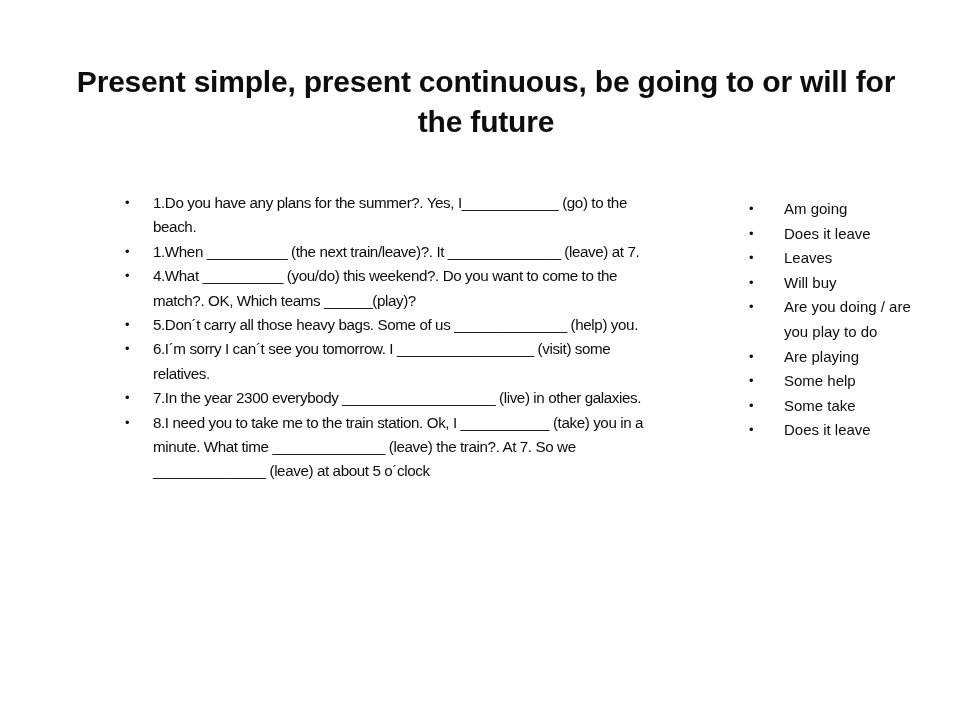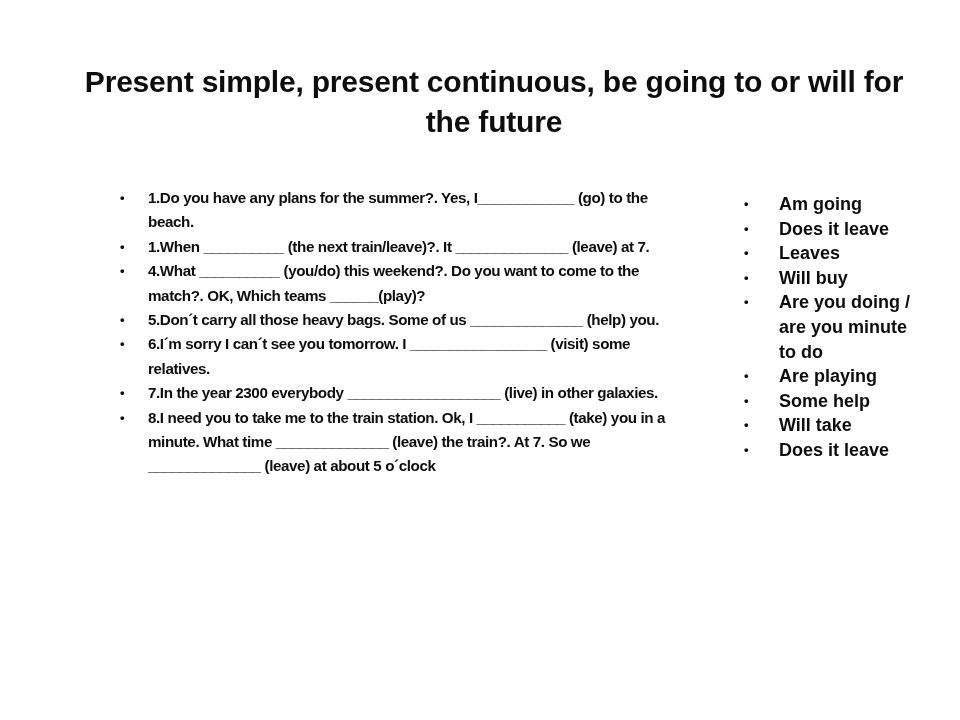--- a/index.html
+++ b/index.html
@@ -17,21 +17,21 @@
   }
 
   .slide {
     position: absolute;
     inset: 0;
   }
 
   
   .slide-title {
     position: absolute;
-    left: 64px;
+    left: 56px;
     top: 42px;
     width: 860px;
     text-align: center;
     font-size: 30px;
     font-weight: bold;
     line-height: 1.32;
     letter-spacing: -0.2px;
     color: #0d0d0d;
   }
 
@@ -45,23 +45,22 @@
   .answers-column {
     position: absolute;
     left: 733px;
     top: 189px;
     width: 190px;
   }
 
   
   ul.bullet-list {
     list-style: none;
-    margin: 3px;
+    margin: 8px;
     padding: 0;
-    font-weight: bold;
   }
   ul.bullet-list > li {
     position: relative;
     padding-left: 35px;
     color: #0d0d0d;
   }
   ul.bullet-list > li::before {
     content: "\2022";
     position: absolute;
     left: 6px;
@@ -81,21 +80,21 @@
   .exercise-column ul.bullet-list > li + li {
     margin-top: 0px;
   }
   .exercise-column ul.bullet-list > li::before {
     left: 7px;
     top: 0px;
   }
 
   
   .answers-column ul.bullet-list > li {
-    font-size: 18px;
+    font-size: 15px;
     line-height: 24.6px;
     padding-left: 43px;
   }
   .answers-column ul.bullet-list > li::before {
     left: 8px;
     top: 0px;
   }
 
   .blank {
     letter-spacing: -0.4px;
@@ -119,21 +118,21 @@
       <li><span class="blank">8.I need you to take me to the train station. Ok, I ___________ (take) you in a minute.  What time ______________ (leave) the train?. At 7. So we ______________ (leave) at about 5 o´clock</span></li>
     </ul>
   </div>
 
   <div class="answers-column">
     <ul class="bullet-list">
       <li><span>Am going</span></li>
       <li><span>Does it leave</span></li>
       <li><span>Leaves</span></li>
       <li><span>Will buy</span></li>
-      <li><span>Are you doing / are you minute to do</span></li>
+      <li><span>Are you doing / are you play to do</span></li>
       <li><span>Are playing</span></li>
       <li><span>Some help</span></li>
-      <li><span>Will take</span></li>
+      <li><span>Some take</span></li>
       <li><span>Does it leave</span></li>
     </ul>
   </div>
 
 </div>
 
 </body></html>

